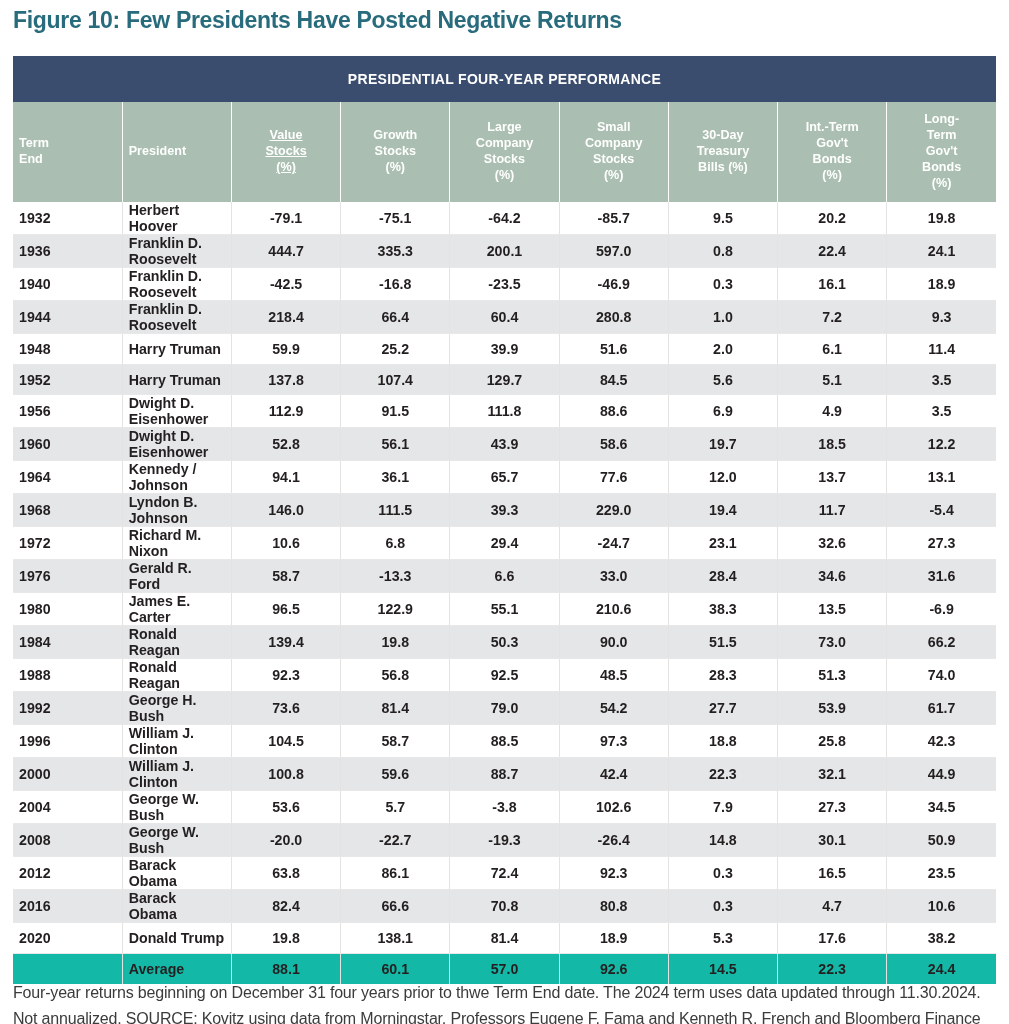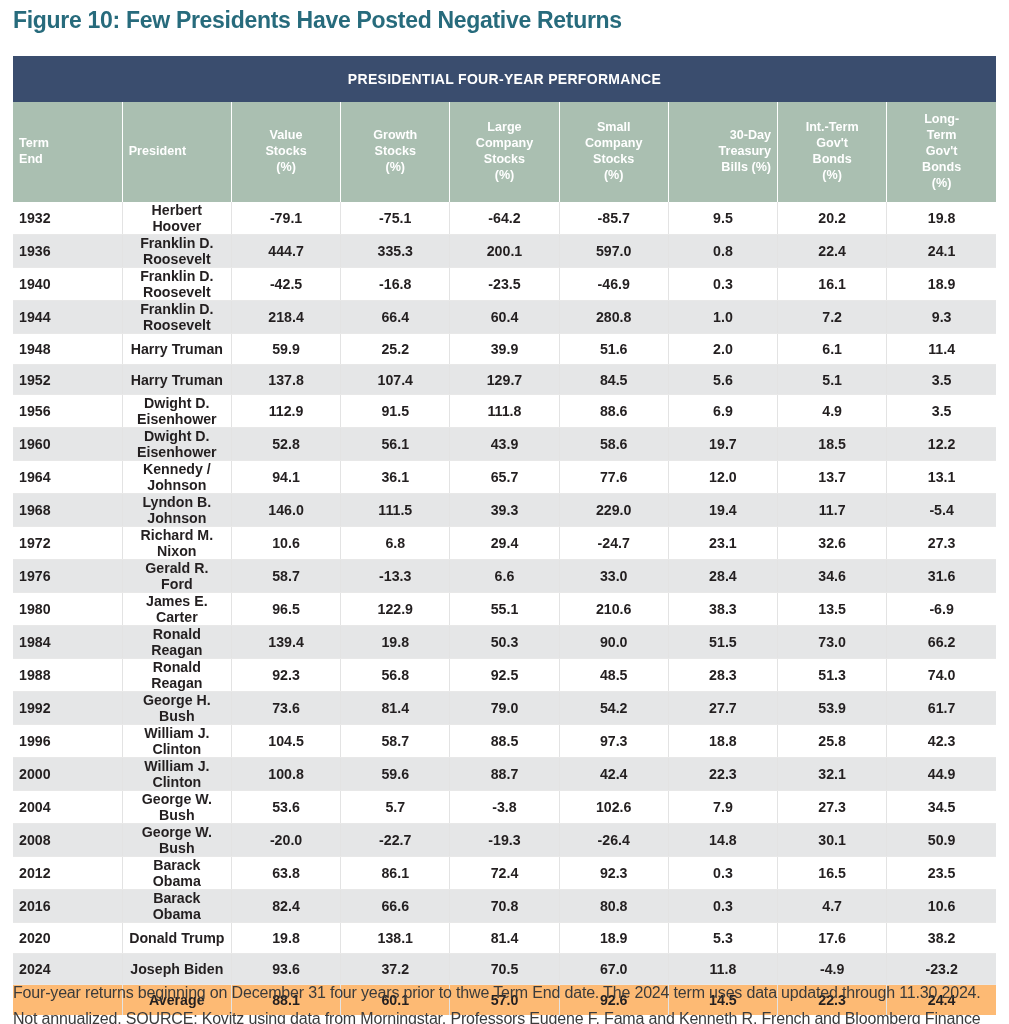--- a/index.html
+++ b/index.html
@@ -76,24 +76,24 @@
     padding: 0 6px;
     vertical-align: middle;
     border-right: 1.2px solid #e3e3e3;
     border-bottom: 1.2px solid #e8e8e8;
     box-sizing: border-box;
     color: #231f20;
   }
   tbody.body-rows td:last-child { border-right: none; }
   tbody.body-rows tr.odd  td { background: #ffffff; }
   tbody.body-rows tr.even td { background: #e5e6e7; }
-  tbody.body-rows tr.avg  td { background: #fdba74; border-bottom: none; }
+  tbody.body-rows tr.avg  td { background: #14b8a6; border-bottom: none; }
 
   td.c-term { text-align: left;   padding-left: 14px; font-weight: bold; }
-  td.c-pres { text-align: center;   padding-left: 12px; font-weight: bold; }
+  td.c-pres { text-align: left;   padding-left: 12px; font-weight: bold; }
   td.c-num  { text-align: center; font-weight: bold; }
   tr.avg td.c-pres, tr.avg td.c-num { font-weight: bold; }
 
   .footnote {
     position: absolute;
     left: 13px;
     top: 980px;
     width: 985px;
     font-size: 16px;
     line-height: 1.62;
@@ -117,21 +117,21 @@
       </thead>
       <thead class="colhead">
         <tr id="col-header-row">
             <th class="h-term" style="width: 75px;">
               <div>Term</div>
               <div>End</div>
             </th>
             <th class="h-pres" style="width: 190px;">
               <div>President</div>
             </th>
-            <th class="h-num" style="width: 102px;">
+            <th class="h-num" style="width: 102px; text-decoration: underline;">
               <div>Value</div>
               <div>Stocks</div>
               <div>(%)</div>
             </th>
             <th class="h-num" style="width: 103px;">
               <div>Growth</div>
               <div>Stocks</div>
               <div>(%)</div>
             </th>
             <th class="h-num" style="width: 102px;">
@@ -139,21 +139,21 @@
               <div>Company</div>
               <div>Stocks</div>
               <div>(%)</div>
             </th>
             <th class="h-num" style="width: 103px;">
               <div>Small</div>
               <div>Company</div>
               <div>Stocks</div>
               <div>(%)</div>
             </th>
-            <th class="h-num" style="width: 102px; text-align: right;">
+            <th class="h-num" style="width: 102px;">
               <div>30-Day</div>
               <div>Treasury</div>
               <div>Bills (%)</div>
             </th>
             <th class="h-num" style="width: 102px;">
               <div>Int.-Term</div>
               <div>Gov't</div>
               <div>Bonds</div>
               <div>(%)</div>
             </th>
@@ -412,31 +412,20 @@
           <tr class="odd">
             <td class="c-term">2020</td>
             <td class="c-pres">Donald Trump</td>
             <td class="c-num">19.8</td>
             <td class="c-num">138.1</td>
             <td class="c-num">81.4</td>
             <td class="c-num">18.9</td>
             <td class="c-num">5.3</td>
             <td class="c-num">17.6</td>
             <td class="c-num">38.2</td>
-          </tr>
-          <tr class="even">
-            <td class="c-term">2024</td>
-            <td class="c-pres">Joseph Biden</td>
-            <td class="c-num">93.6</td>
-            <td class="c-num">37.2</td>
-            <td class="c-num">70.5</td>
-            <td class="c-num">67.0</td>
-            <td class="c-num">11.8</td>
-            <td class="c-num">-4.9</td>
-            <td class="c-num">-23.2</td>
           </tr>
           <tr class="avg">
             <td class="c-term"></td>
             <td class="c-pres">Average</td>
             <td class="c-num">88.1</td>
             <td class="c-num">60.1</td>
             <td class="c-num">57.0</td>
             <td class="c-num">92.6</td>
             <td class="c-num">14.5</td>
             <td class="c-num">22.3</td>

